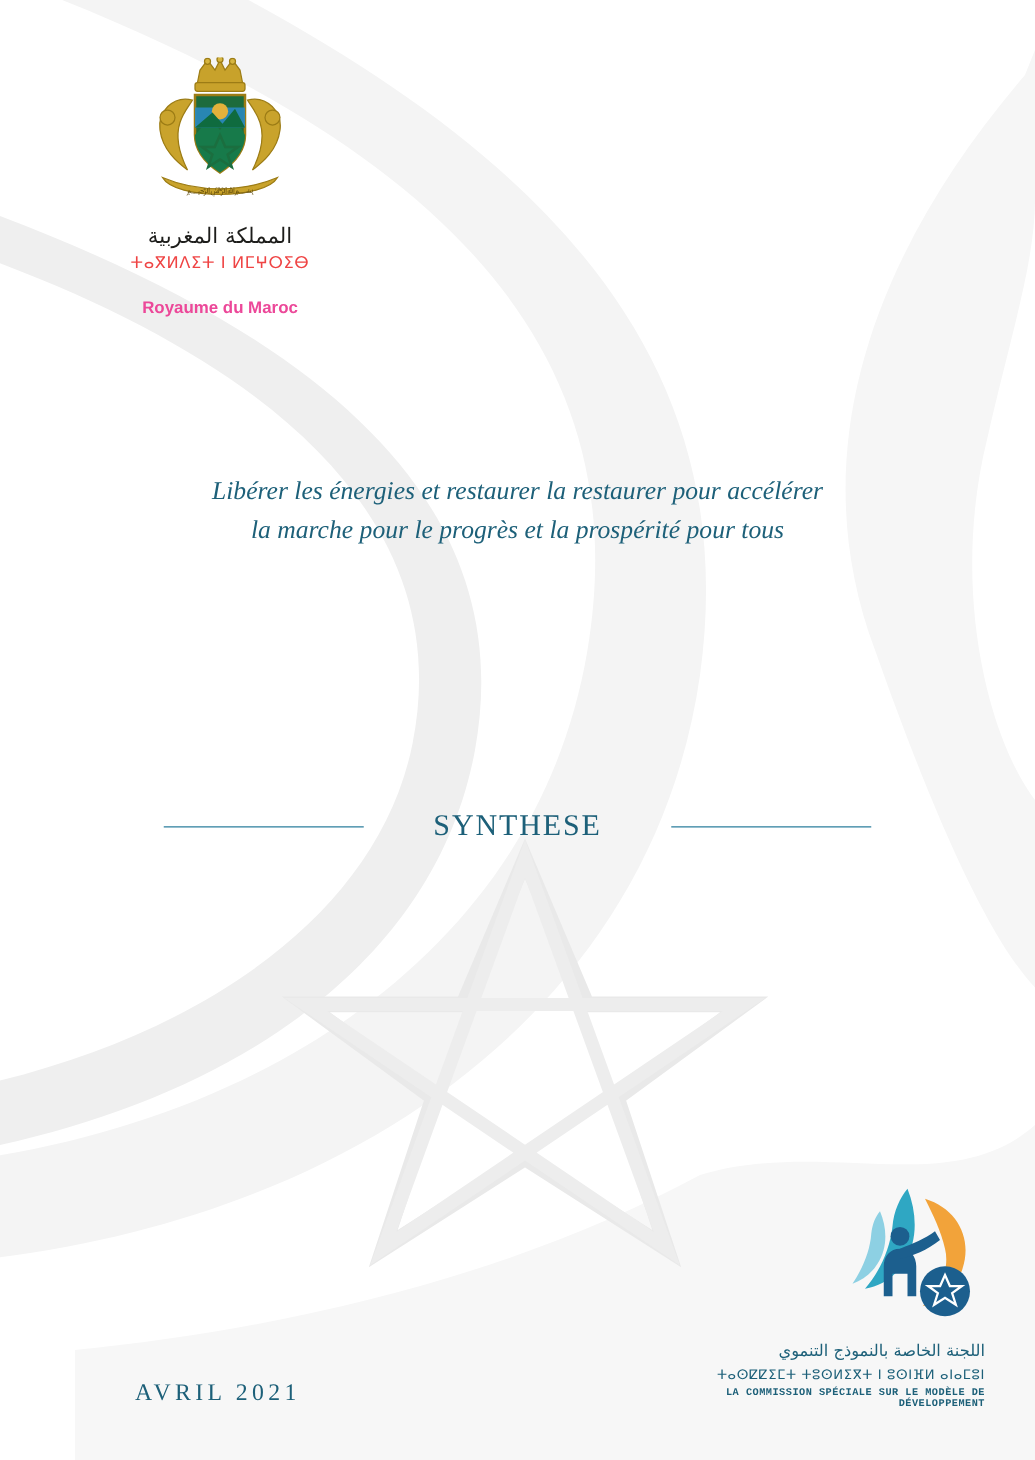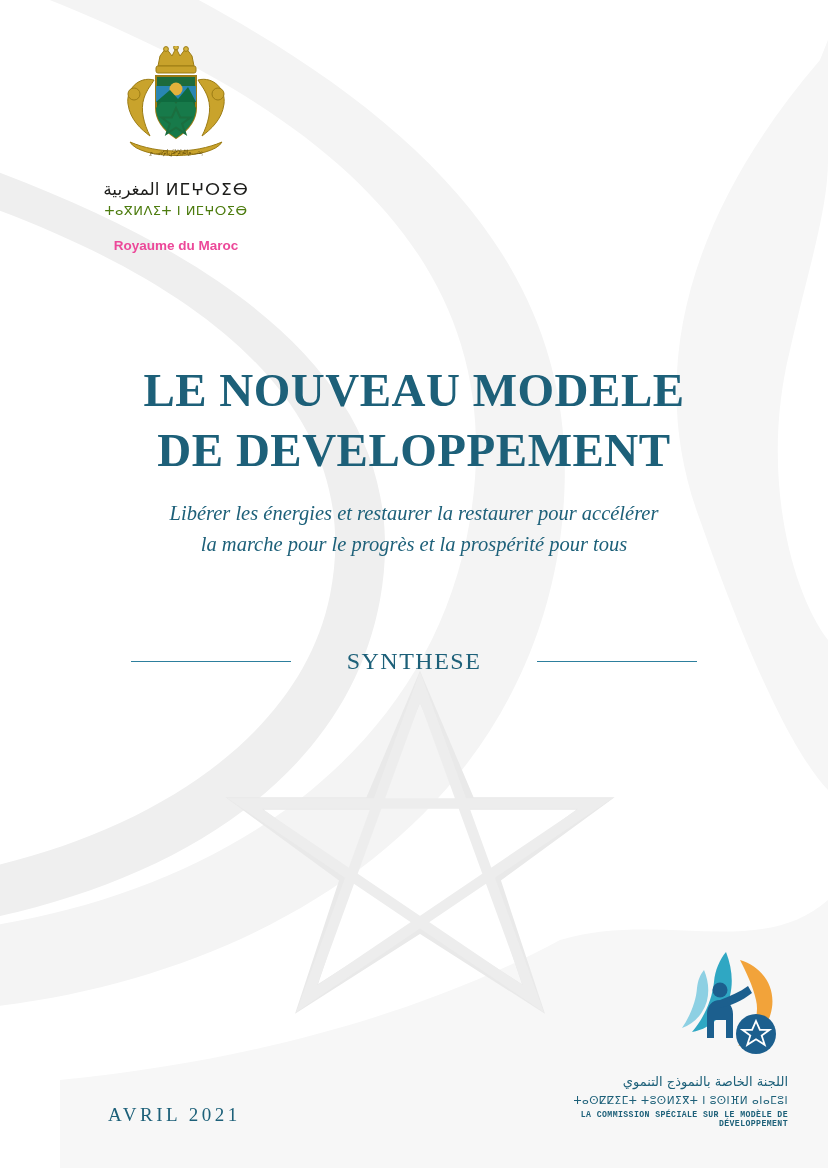--- a/index.html
+++ b/index.html
@@ -35,21 +35,21 @@
     font-family: "DejaVu Sans", sans-serif;
     font-size: 17px;
     color: #1d1d1b;
     margin-top: 8px;
     letter-spacing: 1px;
     direction: rtl;
   }
   .emblem-tif {
     font-family: "DejaVu Sans", sans-serif;
     font-size: 13px;
-    color: #4d7c0f;
+    color: #ef4444;
     margin-top: 4px;
     letter-spacing: 0.5px;
   }
   .emblem-fr {
     font-family: "Liberation Sans", sans-serif;
     font-weight: bold;
     font-size: 13.5px;
     color: #ec4899;
     margin-top: 20px;
   }
@@ -193,30 +193,26 @@
       <g fill="#c9a32c" stroke="#9c7c15" stroke-width="1">
         <path d="M46,34 C30,30 18,44 20,58 C22,74 34,84 42,90 C36,78 32,64 36,52 C39,43 44,38 46,34 Z"></path>
         <path d="M90,34 C106,30 118,44 116,58 C114,74 102,84 94,90 C100,78 104,64 100,52 C97,43 92,38 90,34 Z"></path>
         <circle cx="26" cy="48" r="6"></circle>
         <circle cx="110" cy="48" r="6"></circle>
       </g>
 
       <path d="M22,96 C50,108 86,108 114,96 C104,114 32,114 22,96 Z" fill="#c9a32c" stroke="#9c7c15" stroke-width="1"></path>
       <text x="68" y="108" font-size="7" text-anchor="middle" fill="#5c4708" font-family="DejaVu Sans, sans-serif">﷽</text>
     </svg>
-    <div class="emblem-ar">ⵍⵎⵖⵔⵉⴱ المغربية</div>
+    <div class="emblem-ar">المملكة المغربية</div>
     <div class="emblem-tif">ⵜⴰⴳⵍⴷⵉⵜ ⵏ ⵍⵎⵖⵔⵉⴱ</div>
     <div class="emblem-fr">Royaume du Maroc</div>
   </div>
 
   <div class="title-block">
-    <h1 class="main-title">
-      <span>LE NOUVEAU MODELE</span><br>
-      <span>DE DEVELOPPEMENT</span>
-    </h1>
     <p class="subtitle">
       <span>Libérer les énergies et restaurer la restaurer pour accélérer</span><br>
       <span>la marche pour le progrès et la prospérité pour tous</span>
     </p>
   </div>
 
   <div class="synthese-row">
     <span class="rule"></span>
     <span class="synthese-label">SYNTHESE</span>
     <span class="rule"></span>

